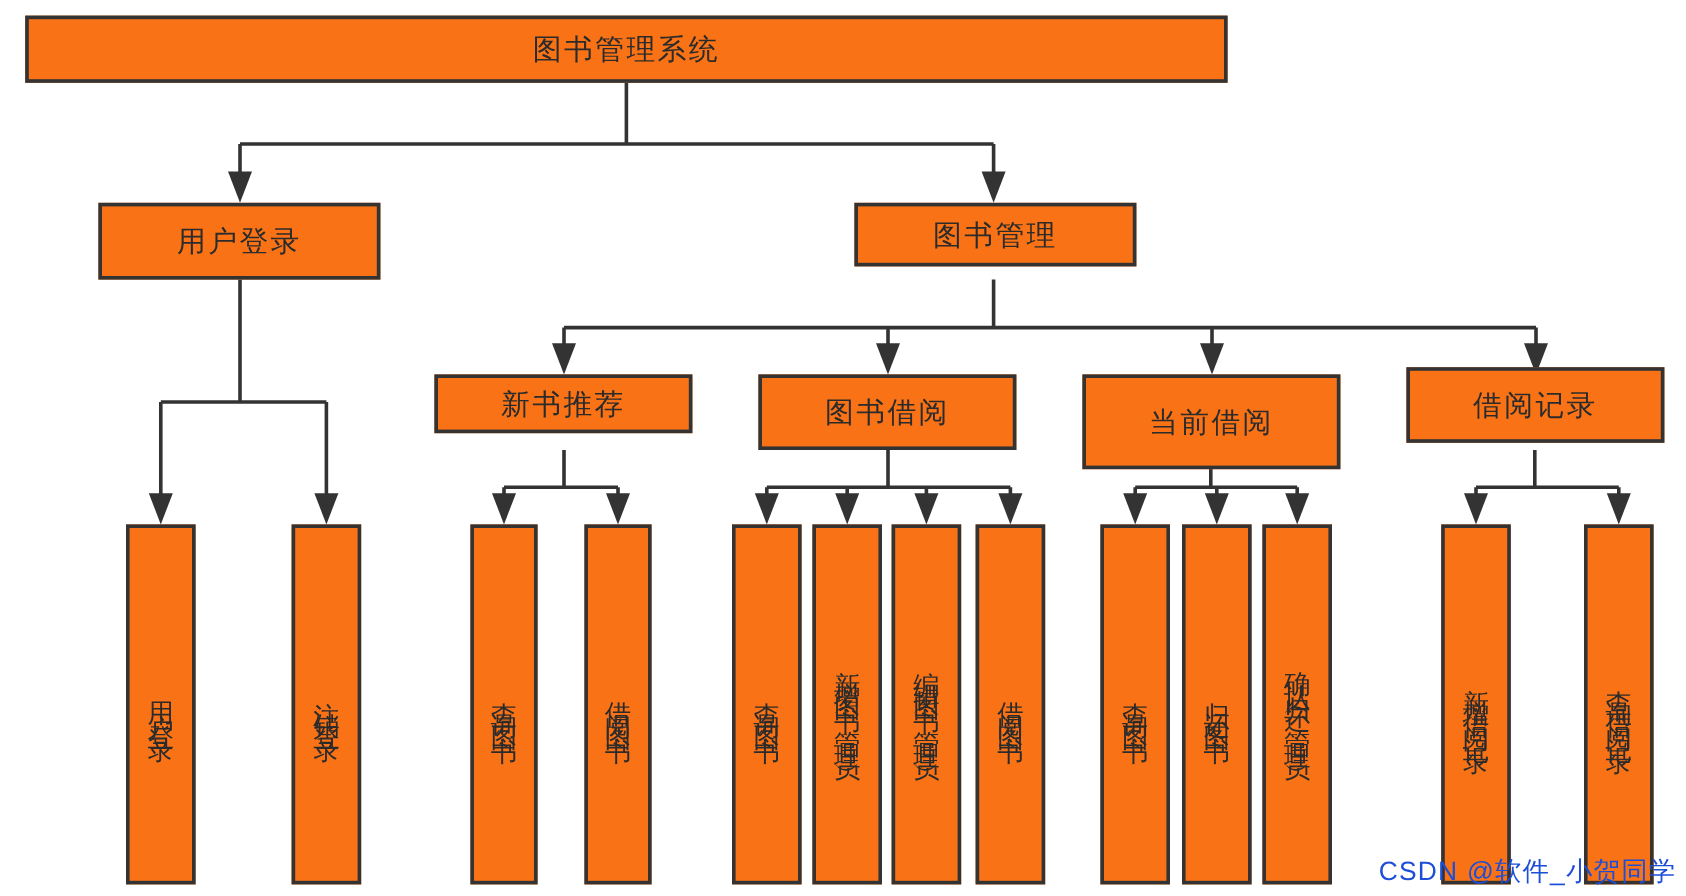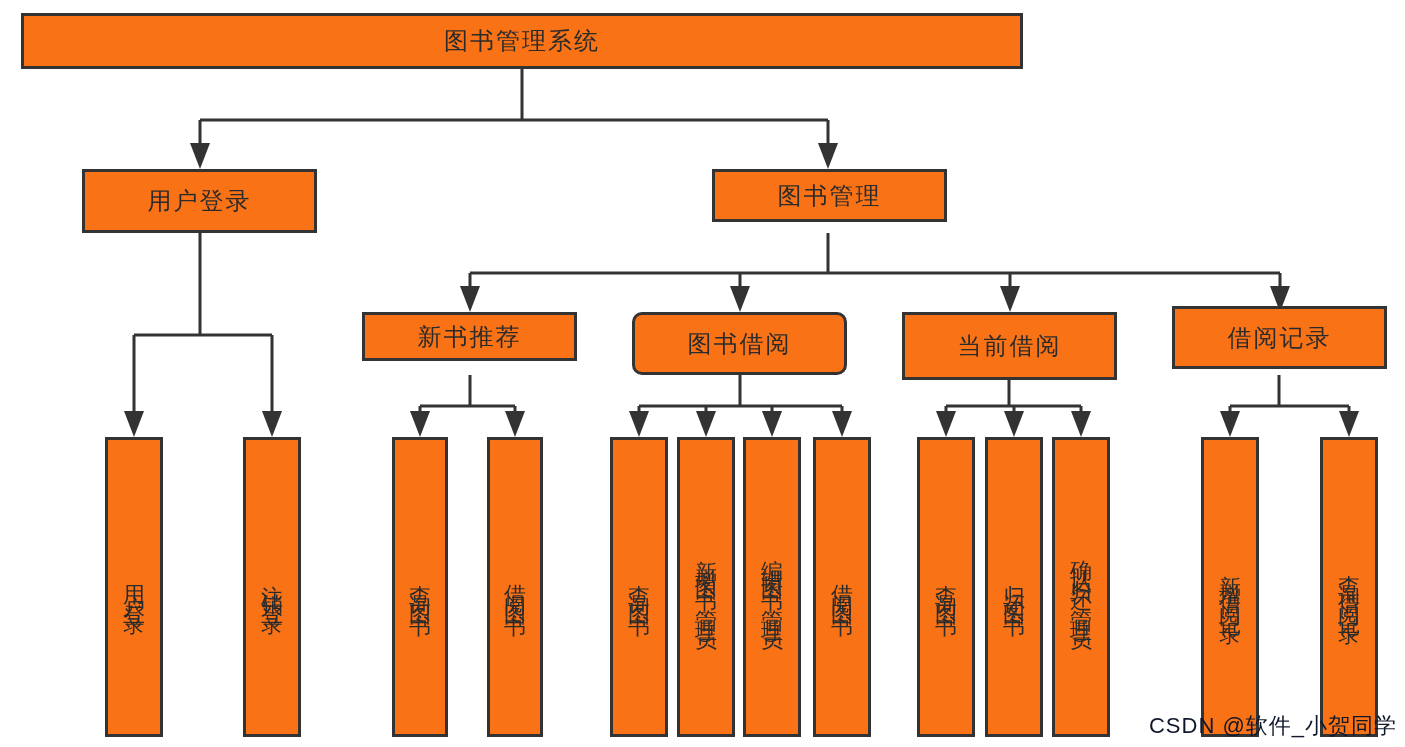--- a/index.html
+++ b/index.html
@@ -17,21 +17,21 @@
     z-index:2;
   }
   .h-node { font-size:24px; letter-spacing:2px; white-space:nowrap; }
   .leaf  { font-size:22px; }
   .leaf .v-label {
     writing-mode:vertical-rl; text-orientation:mixed;
     letter-spacing:10px; line-height:1; white-space:nowrap;
   }
   .watermark {
     position:absolute; right:8px; bottom:6px; z-index:5;
-    font-size:22px; letter-spacing:1px; color:#0f172a; white-space:nowrap;
+    font-size:22px; letter-spacing:1px; color:#1d4ed8; white-space:nowrap;
   }
 </style>
 </head>
 <body>
 
 <svg class="connectors" width="1405" height="747" viewBox="0 0 1405 747">
   <g stroke="#333333" stroke-width="3" fill="none">
 
     <path d="M522 69 V120 M200 120 H828 M200 120 V148 M828 120 V148"></path>
 
@@ -78,24 +78,24 @@
 <div class="node h-node" style="left:82px; top:169px; width:235px; height:64px;">
   <span>用户登录</span>
 </div>
 <div class="node h-node" style="left:712px; top:169px; width:235px; height:53px;">
   <span>图书管理</span>
 </div>
 
 <div class="node h-node" style="left:362px; top:312px; width:215px; height:49px;">
   <span>新书推荐</span>
 </div>
-<div class="node h-node" style="left:632px; top:312px; width:215px; height:63px;border-radius:10px;">
+<div class="node h-node" style="left:632px; top:312px; width:215px; height:63px;">
   <span>图书借阅</span>
 </div>
-<div class="node h-node" style="left:902px; top:312px; width:215px; height:68px;text-align:center;">
+<div class="node h-node" style="left:902px; top:312px; width:215px; height:79px;text-align:center;">
   <span>当前借阅</span>
 </div>
 <div class="node h-node" style="left:1172px; top:306px; width:215px; height:63px;">
   <span>借阅记录</span>
 </div>
 
 <div class="node leaf" style="left:105px; top:437px; width:58px; height:300px;">
   <span class="v-label">用户登录</span>
 </div>
 <div class="node leaf" style="left:243px; top:437px; width:58px; height:300px;">

